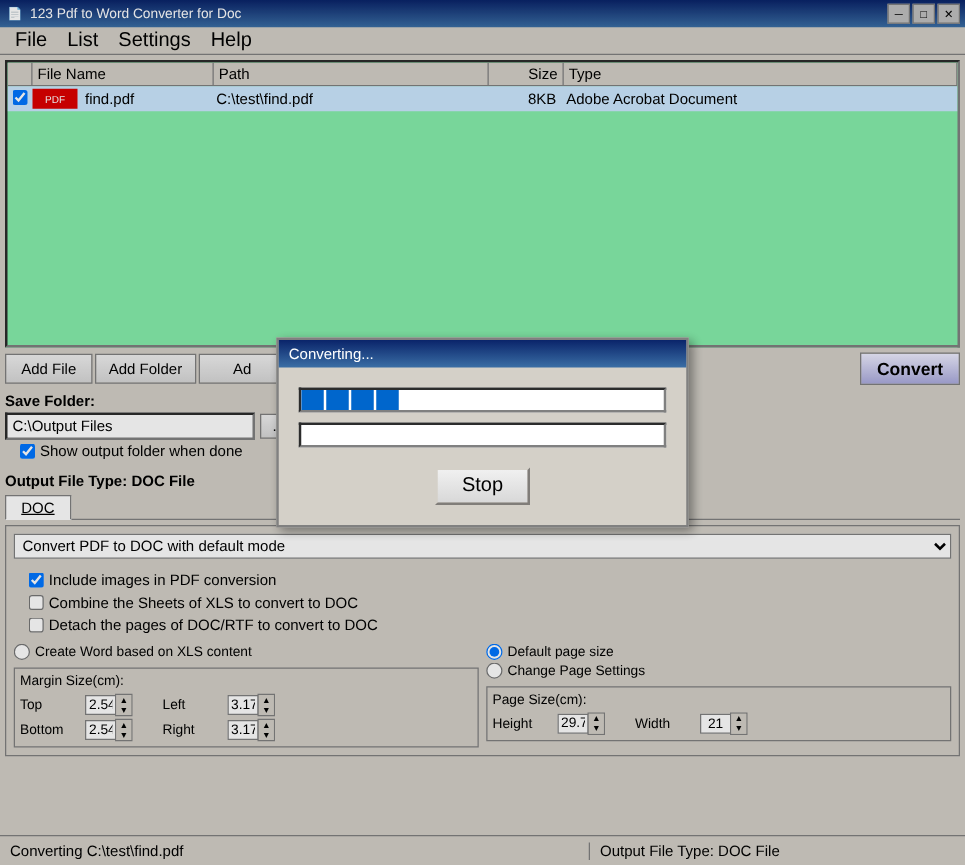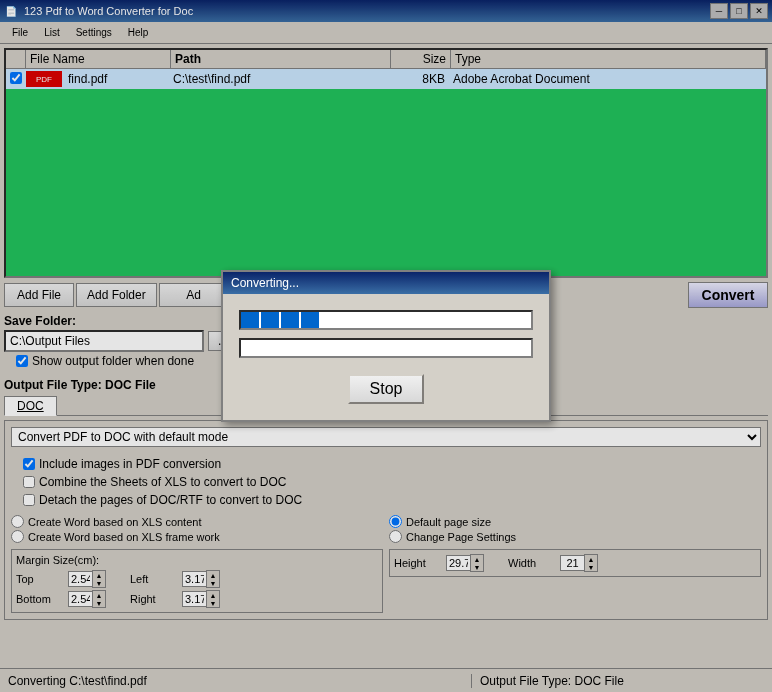--- a/index.html
+++ b/index.html
@@ -41,48 +41,48 @@
       background: #d4d0c8;
       height: 22px;
       display: flex;
       align-items: center;
       padding: 0 4px;
       border-bottom: 1px solid #808080;
     }
     .menu-item {
       padding: 2px 8px;
       cursor: pointer;
-      font-size: 10px;
+      font-size: 16px;
     }
     .main-container {
       background: #d4d0c8;
       padding: 4px;
       height: calc(692px - 44px - 24px);
       display: flex;
       flex-direction: column;
     }
     .file-table {
-      background: #22c55e;
+      background: #86efac;
       border: 2px inset #808080;
       flex: 0 0 230px;
       overflow: hidden;
     }
     .table-header {
       display: flex;
       background: #d4d0c8;
       border-bottom: 1px solid #808080;
       font-size: 12px;
     }
     .th {
       padding: 2px 4px;
       border-right: 1px solid #808080;
       font-weight: normal;
     }
     .th-filename { width: 145px; }
-    .th-path { width: 220px; font-weight: bold; }
+    .th-path { width: 220px; }
     .th-size { width: 60px; text-align: right; }
     .th-type { flex: 1; }
     .table-row {
       display: flex;
       align-items: center;
       padding: 2px 0;
       background: #cce8ff;
     }
     .table-row .checkbox-cell {
       width: 20px; text-align: center;
@@ -427,24 +427,20 @@
           <label>Detach the pages of DOC/RTF to convert to DOC</label>
         </div>
       </div>
 
       <div class="options-row">
 
         <div class="options-col">
           <div class="radio-row">
             <input type="radio" name="xls-mode" style="">
             <label>Create Word based on XLS content</label>
-          </div>
-          <div class="radio-row">
-            <input type="radio" name="xls-mode" style="">
-            <label>Create Word based on XLS frame work</label>
           </div>
 
           <div class="margin-section" style="margin-top:6px;">
             <div class="margin-title">Margin Size(cm):</div>
             <div class="margin-grid">
               <span>Top</span>
               <div class="spin-input">
                 <input type="text" value="2.54" style="">
                 <div class="spin-btns">
                   <button class="spin-btn">▲</button>
@@ -483,20 +479,21 @@
           <div class="radio-row">
             <input type="radio" name="page-mode" checked="" style="">
             <label>Default page size</label>
           </div>
           <div class="radio-row">
             <input type="radio" name="page-mode" style="">
             <label>Change Page Settings</label>
           </div>
 
           <div class="page-size-section" style="margin-top:6px;">
+            <div class="margin-title">Page Size(cm):</div>
             <div class="margin-grid">
               <span>Height</span>
               <div class="spin-input">
                 <input type="text" value="29.7" style="">
                 <div class="spin-btns">
                   <button class="spin-btn">▲</button>
                   <button class="spin-btn">▼</button>
                 </div>
               </div>
               <span>Width</span>

